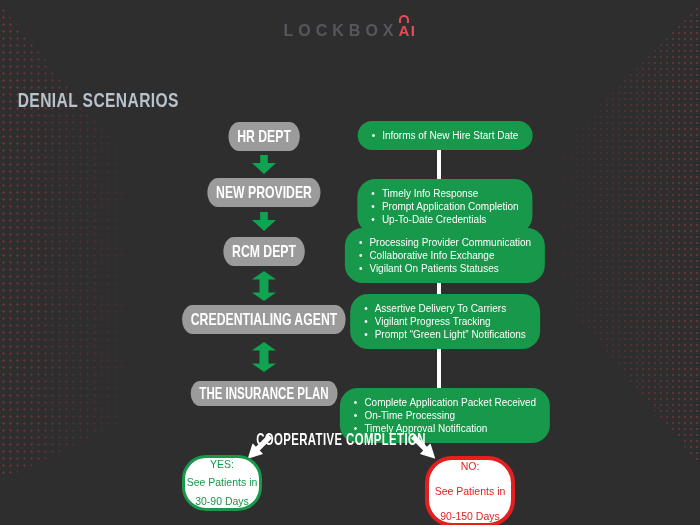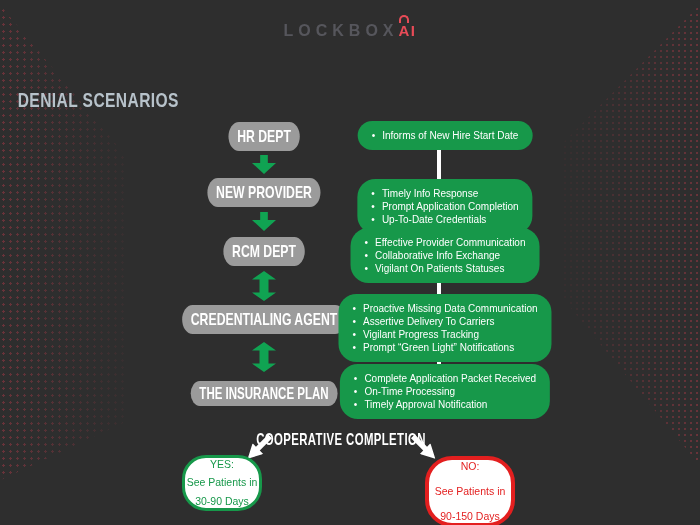--- a/index.html
+++ b/index.html
@@ -149,21 +149,21 @@
     background: #17984a;
     color: #ffffff;
     border-radius: 18px;
     padding: 8px 14px;
     z-index: 2;
   }
   .sbox-1 { top: 121px; border-radius: 15px; text-align: center; }
   .sbox-2 { top: 167px; margin-top: 12px; }
   .sbox-3 { top: 228px; }
   .sbox-4 { top: 294px; }
-  .sbox-5 { top: 364px; }
+  .sbox-5 { top: 388px; }
   .bullet {
     display: flex;
     align-items: baseline;
     font-size: 10px;
     line-height: 13px;
     white-space: nowrap;
   }
   .bullet::before {
     content: "\2022";
     margin-right: 7px;
@@ -251,26 +251,25 @@
 
   <div class="sbox sbox-1">
     <div class="bullet">Informs of New Hire Start Date</div>
   </div>
   <div class="sbox sbox-2">
     <div class="bullet">Timely Info Response</div>
     <div class="bullet">Prompt Application Completion</div>
     <div class="bullet">Up-To-Date Credentials</div>
   </div>
   <div class="sbox sbox-3">
-    <div class="bullet">Effective Provider Communication</div>
+    <div class="bullet">Processing Provider Communication</div>
     <div class="bullet">Collaborative Info Exchange</div>
     <div class="bullet">Vigilant On Patients Statuses</div>
   </div>
   <div class="sbox sbox-4">
-    <div class="bullet">Proactive Missing Data Communication</div>
     <div class="bullet">Assertive Delivery To Carriers</div>
     <div class="bullet">Vigilant Progress Tracking</div>
     <div class="bullet">Prompt “Green Light” Notifications</div>
   </div>
   <div class="sbox sbox-5">
     <div class="bullet">Complete Application Packet Received</div>
     <div class="bullet">On-Time Processing</div>
     <div class="bullet">Timely Approval Notification</div>
   </div>
 

